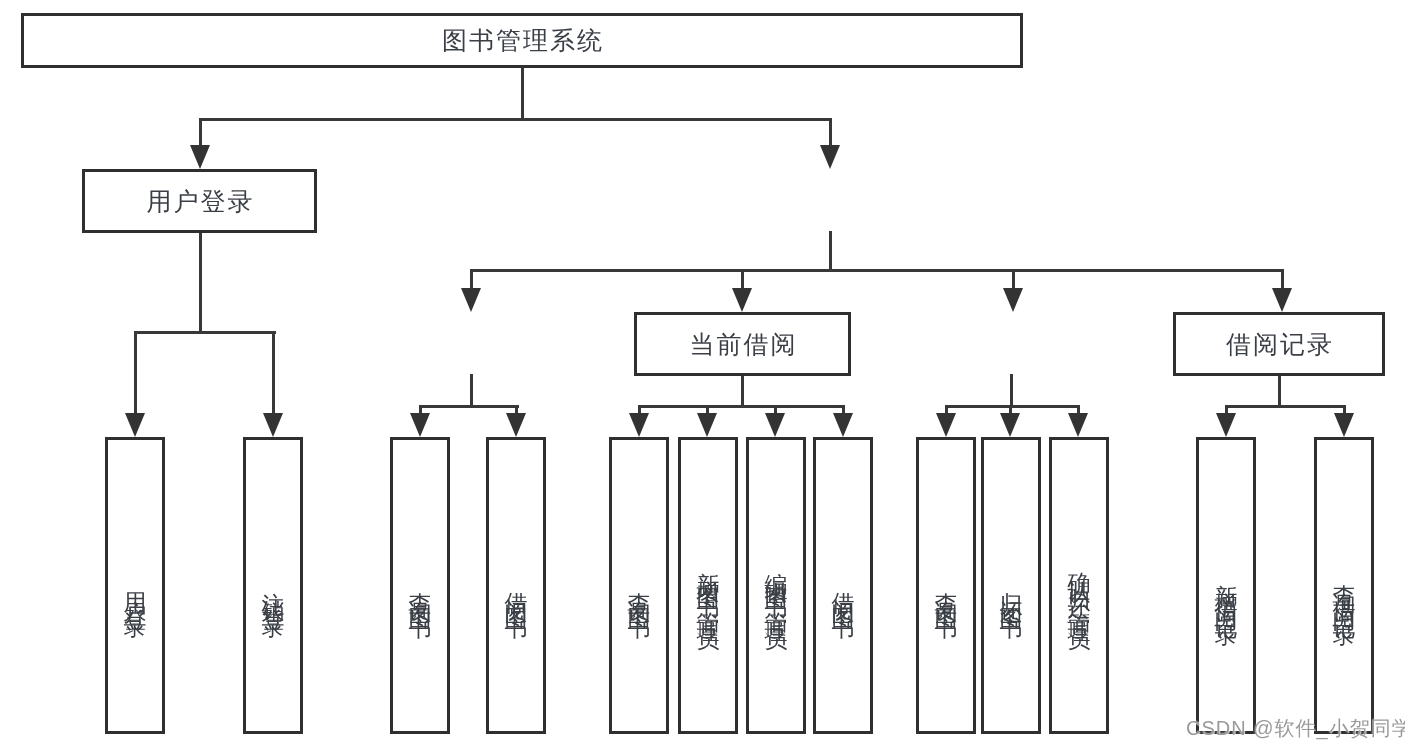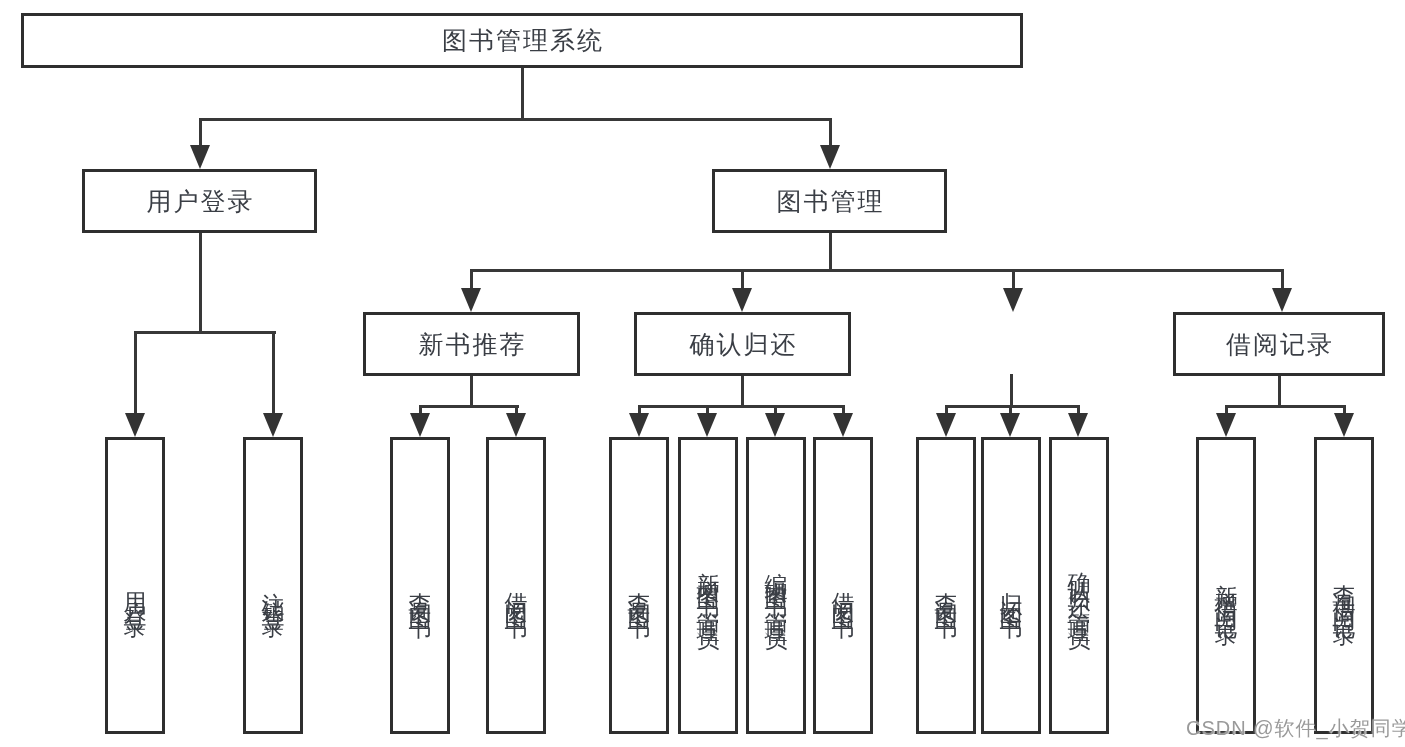--- a/index.html
+++ b/index.html
@@ -118,29 +118,23 @@
   <div class="ar" style="left:1216px;top:413px"></div>
   <div class="ar" style="left:1334px;top:413px"></div>
 
   <div class="bx" style="left:21px;top:13px;width:1002px;height:55px">
     <span class="lbl">图书管理系统</span>
   </div>
 
   <div class="bx" style="left:82px;top:169px;width:235px;height:64px">
     <span class="lbl">用户登录</span>
   </div>
-  <div class="bx" style="left:712px;top:169px;width:235px;height:64px">
-    <span class="lbl">图书管理</span>
-  </div>
 
-  <div class="bx" style="left:363px;top:312px;width:217px;height:64px">
-    <span class="lbl">新书推荐</span>
-  </div>
   <div class="bx" style="left:634px;top:312px;width:217px;height:64px">
-    <span class="lbl">确认归还</span>
+    <span class="lbl">当前借阅</span>
   </div>
   <div class="bx" style="left:1173px;top:312px;width:212px;height:64px">
     <span class="lbl">借阅记录</span>
   </div>
 
   <div class="bx vert" style="left:105px;top:437px;width:60px;height:297px">
     <span class="lbl">用户登录</span>
   </div>
   <div class="bx vert" style="left:243px;top:437px;width:60px;height:297px">
     <span class="lbl">注销登录</span>

